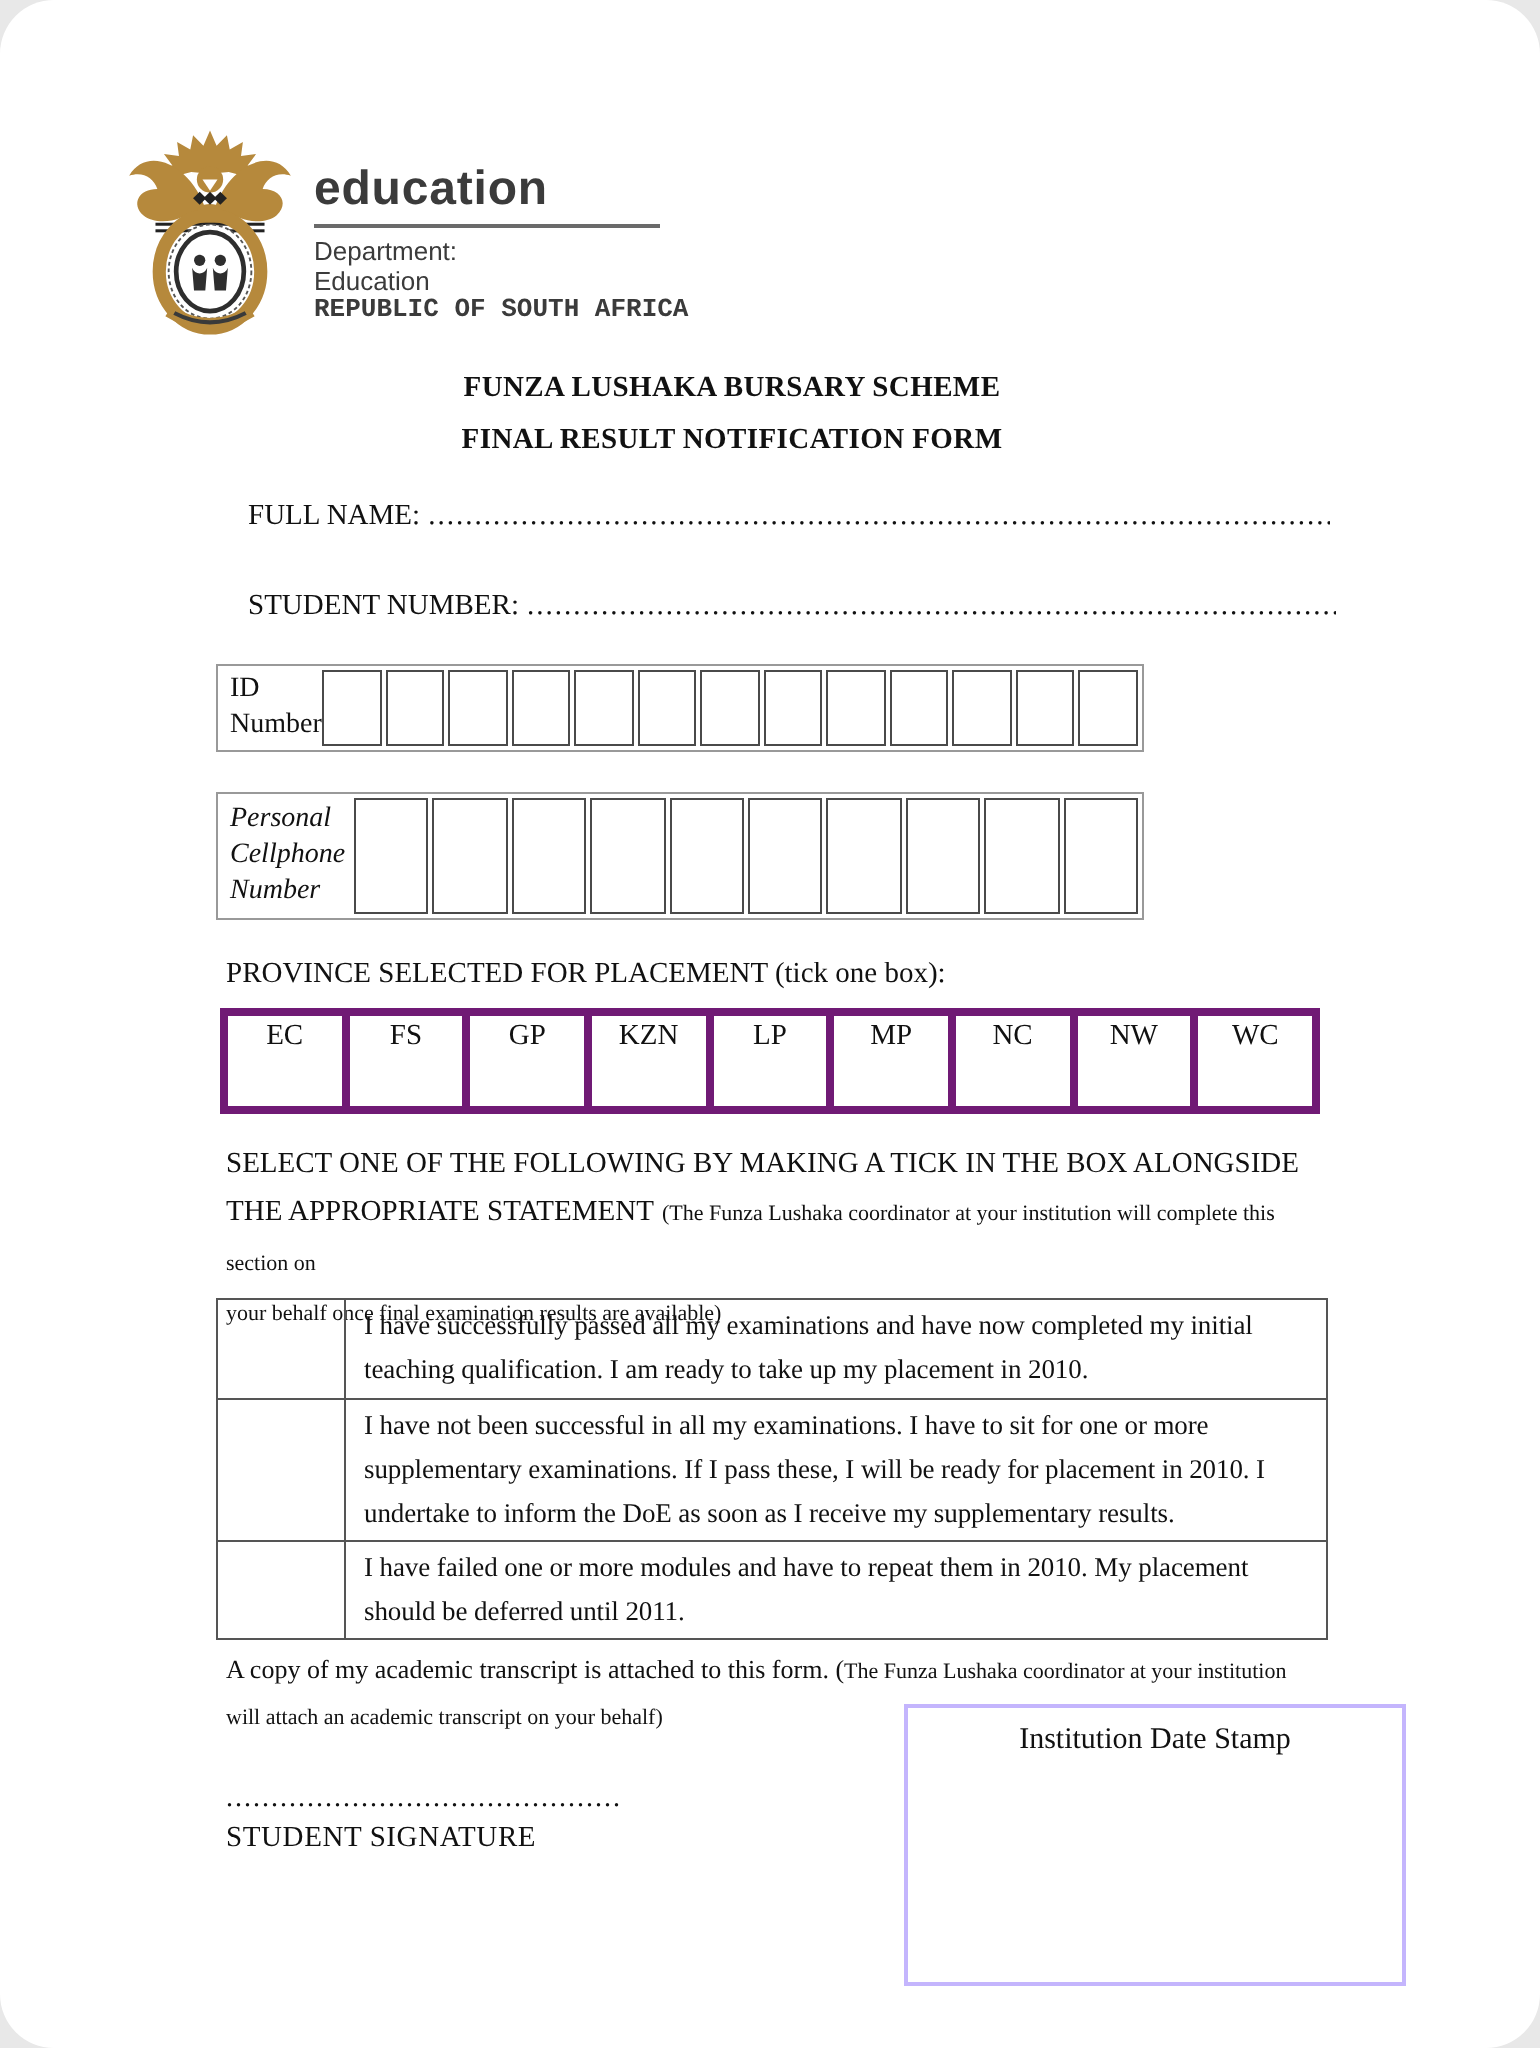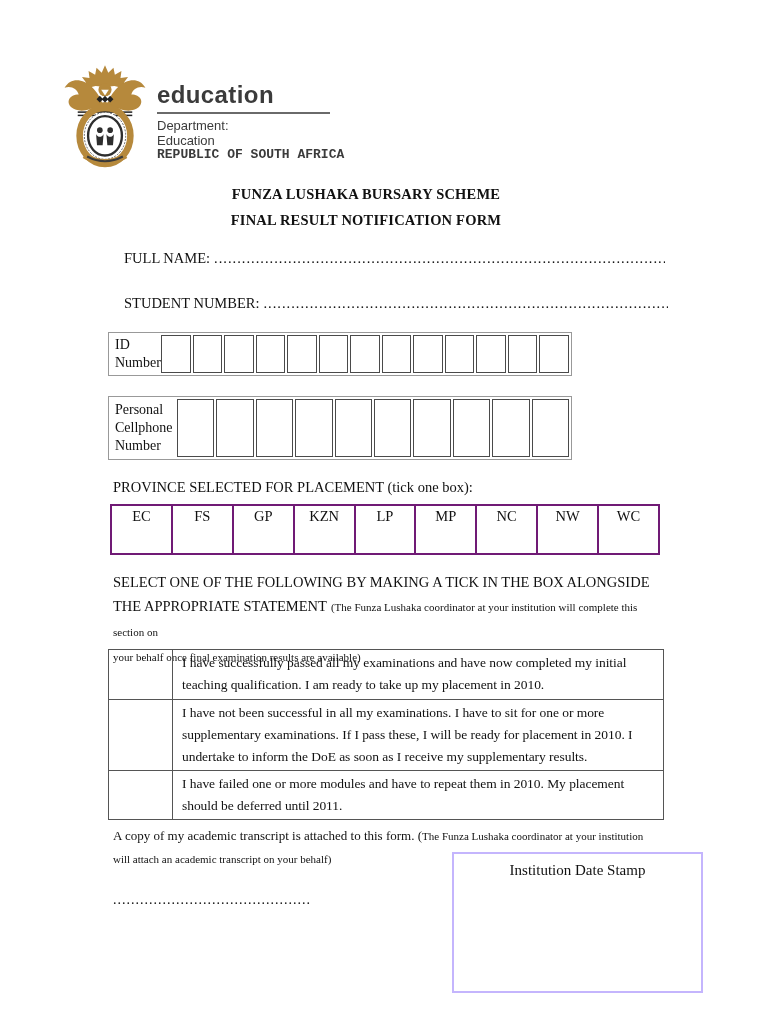--- a/index.html
+++ b/index.html
@@ -5,20 +5,21 @@
   * { box-sizing: border-box; margin: 0; padding: 0; }
   html,body { background:#e8e8e8; }
   .page {
     position: relative;
     width: 770px; height: 1024px;
     background: #ffffff;
     font-family: "Liberation Serif", "DejaVu Serif", serif;
     color: #111;
     overflow: hidden;
     margin: 0 auto;
+    border-radius: 27px;
   }
   
   .emblem { position:absolute; left:58px; top:64px; width:94px; height:106px; }
   .logo-text { position:absolute; left:157px; top:82px; font-family:"Liberation Sans", sans-serif; color:#3b3b3b; }
   .wordmark { font-size:24px; font-weight:600; letter-spacing:0.4px; line-height:26px; }
   .logo-line { width:173px; height:2px; background:#6a6a6a; margin-top:4px; margin-bottom:5px; }
   .dept { font-size:13px; line-height:14.5px; }
   .dept.bold { font-weight:bold;font-family:Liberation Mono, monospace; }
   
   .title { position:absolute; left:60px; top:181px; width:612px; text-align:center;
@@ -32,26 +33,26 @@
   
   table.digits { position:absolute; left:108px; width:464px; table-layout:fixed;
                  border-collapse:separate; border-spacing:2px; border:1px solid #999; background:#fff; }
   #id-table { top:332px; }
   #cell-table { top:396px; }
   table.digits td.lbl { width:48px; font-size:14px; line-height:18px; padding-left:4px;
                         vertical-align:middle; border:none; }
   #cell-table td.lbl { width:64px; }
   table.digits td.box { border:1px solid #4a4a4a; background:#fff; }
   #id-table td { height:38px; }
-  #cell-table td { height:58px; }
+  #cell-table td { height:58px;font-style:italic; }
   
   .prov-label { position:absolute; left:113px; top:479px; font-size:14.5px; }
   #prov-table { position:absolute; left:110px; top:504px; width:550px; table-layout:fixed;
                 border-collapse:collapse; border:1px solid #444; }
-  #prov-table td { border:2px solid #701a75; height:49px; vertical-align:top; text-align:center;
+  #prov-table td { border:4px solid #701a75; height:49px; vertical-align:top; text-align:center;
                    font-size:14.5px; padding-top:2px; }
   
   .select-head { position:absolute; left:113px; top:570px; width:552px; line-height:23px; }
   .caps { font-size:14.5px; }
   .small { font-size:11px; }
   #stmt-table { position:absolute; left:108px; top:649px; width:556px; table-layout:fixed;
                 border-collapse:collapse; border:1px solid #555; }
   #stmt-table td { border:1px solid #555; vertical-align:top; }
   #stmt-table td.tick { width:64px; }
   #stmt-table td.stxt { font-size:13.5px; line-height:22px; padding:2px 6px 2px 9px; letter-spacing:-0.05px; }
@@ -207,15 +208,16 @@
     <div class="line1"><span class="serif-md">A copy of my academic transcript is attached to this form. (</span><span class="small">The Funza Lushaka coordinator at your institution</span></div>
     <div><span class="small">will attach an academic transcript on your behalf)</span></div>
   </div>
 
   <div class="stamp-box">
     <div class="stamp-label">Institution Date Stamp</div>
   </div>
 
   <div class="sig-block">
     <div class="sig-dots">.......................................................</div>
+    <div class="sig-label">STUDENT SIGNATURE</div>
   </div>
 
 </div>
 
 </body></html>

